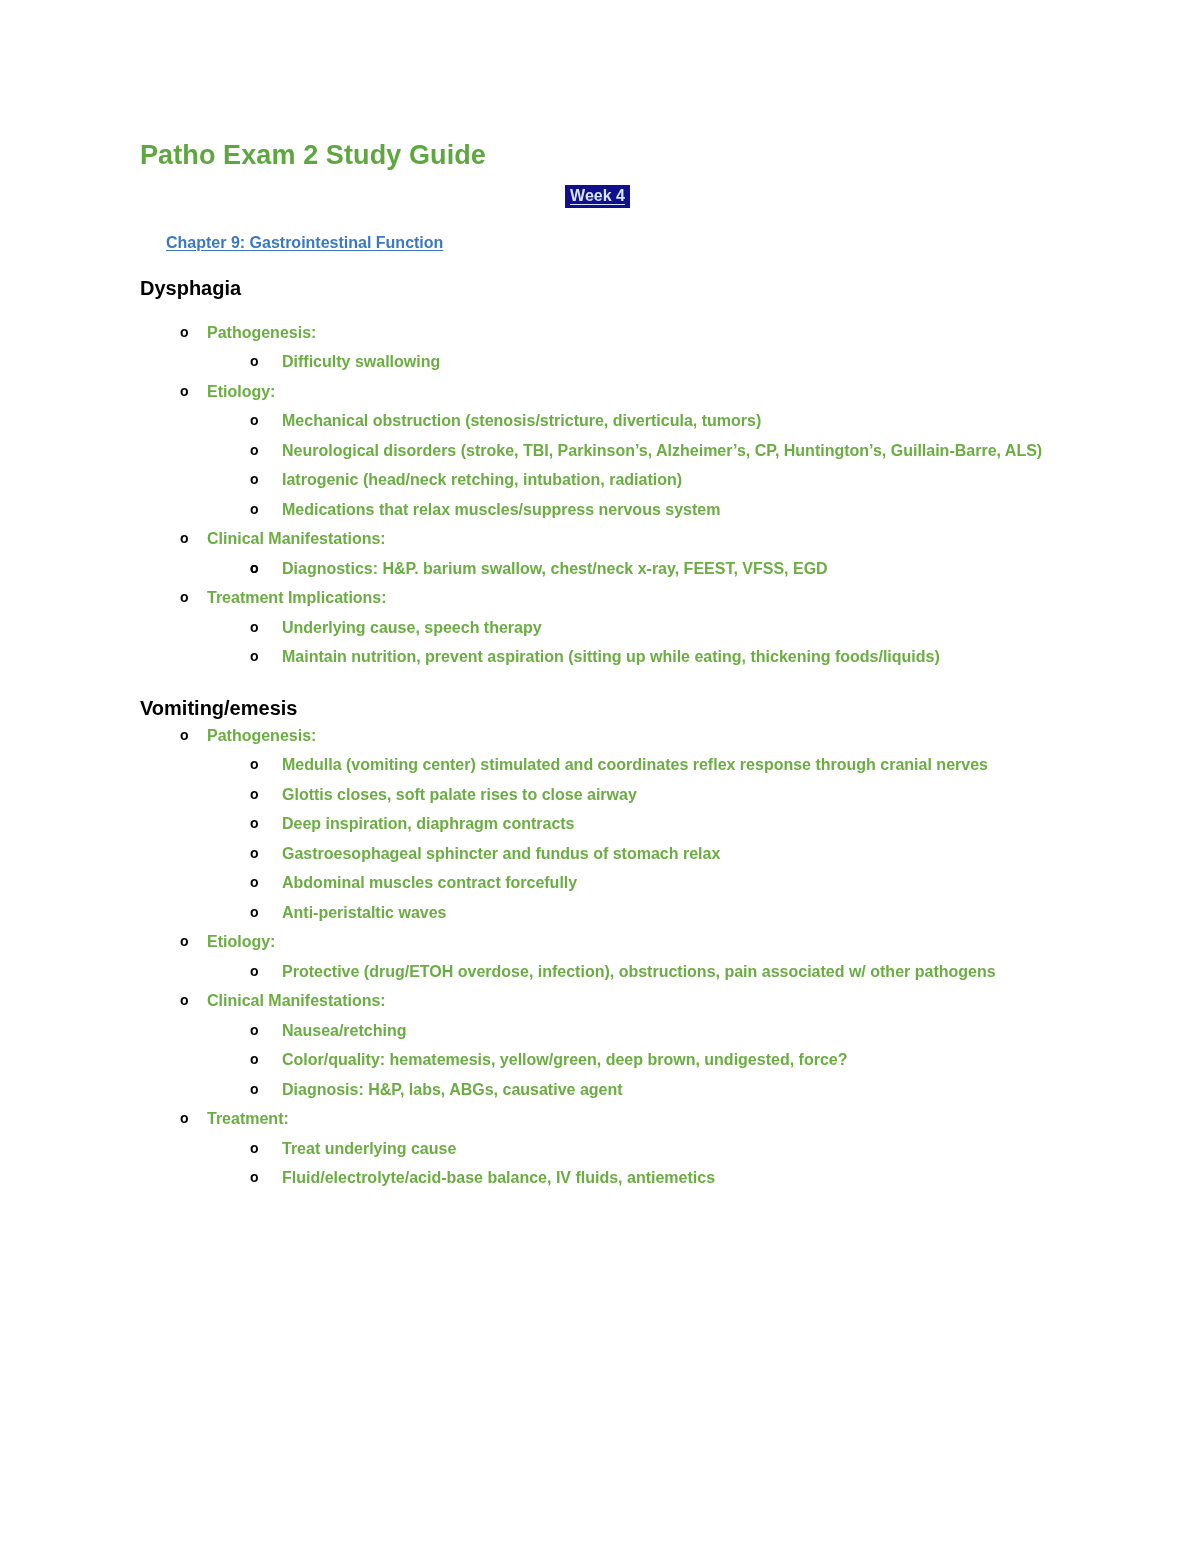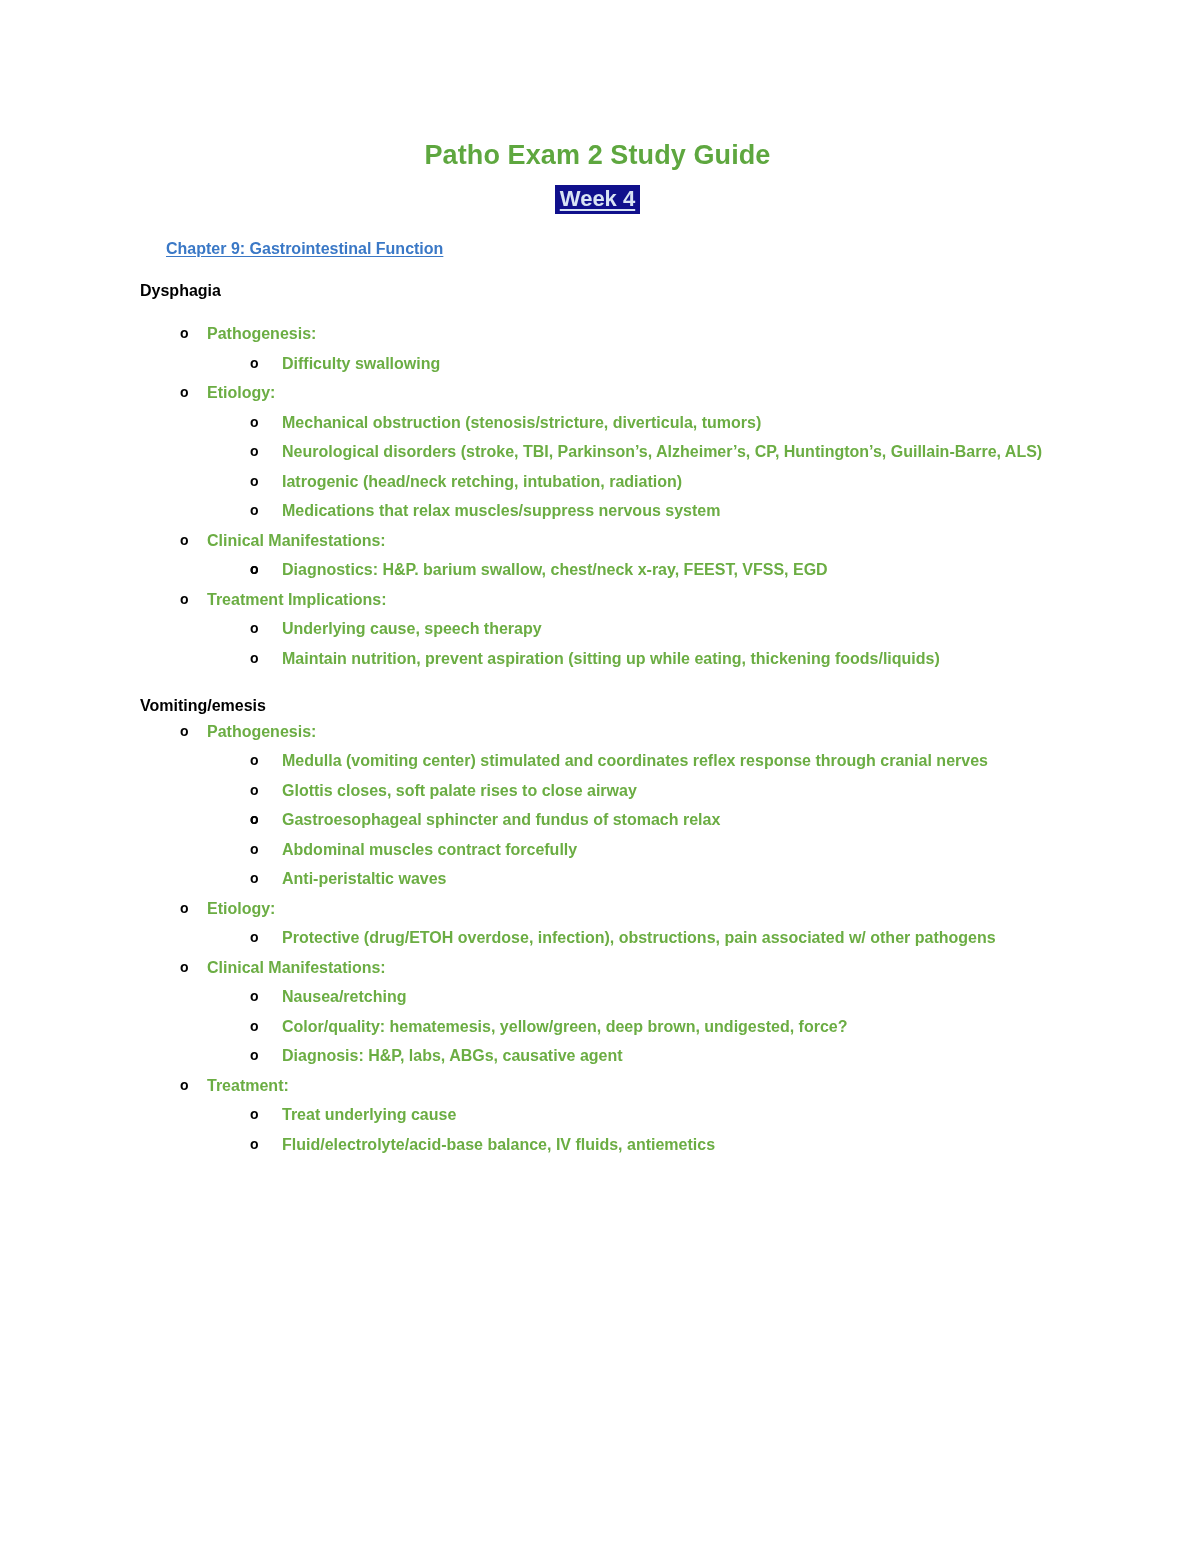--- a/index.html
+++ b/index.html
@@ -24,57 +24,57 @@
   }
   .content {
     position: absolute;
     left: 140px;
     top: 0;
     width: 915px;
   }
 
   
   .doc-title {
-    text-align: center;
+    text-align: left;
     font-size: 27px;
     font-weight: bold;
     color: #5EA73F;
     margin: 0;
     padding-top: 140px;
     line-height: 1.15;
     letter-spacing: 0.1px;
   }
   .subtitle-wrap {
     text-align: center;
     margin-top: 14px;
     line-height: 1.1;
   }
   .subtitle {
     display: inline-block;
-    font-size: 22px;
+    font-size: 16px;
     font-weight: bold;
     color: #D9E4F4;
     background: #10108C;
     text-decoration: underline;
     text-underline-offset: 3px;
     padding: 2px 5px 3px 5px;
   }
   .chapter-link {
     margin-top: 26px;
     font-size: 16px;
     font-weight: bold;
     color: #3A78C6;
     text-decoration: underline;
     text-underline-offset: 2px;
     display: inline-block;
     cursor: pointer;
     margin-left: 26px;
   }
   .section-heading {
-    font-size: 16px;
+    font-size: 20px;
     font-weight: bold;
     color: #000000;
     margin-top: 23px;
     margin-bottom: 0;
     line-height: 1.3;
   }
 
   
   .bullets {
     margin: 0;
@@ -193,20 +193,21 @@
           <li class="li lvl2">
             <span class="marker">o</span>
             <span class="li-text">Medulla (vomiting center) stimulated and coordinates reflex response through cranial nerves</span>
           </li>
           <li class="li lvl2">
             <span class="marker">o</span>
             <span class="li-text">Glottis closes, soft palate rises to close airway</span>
           </li>
           <li class="li lvl2">
             <span class="marker">o</span>
+            <span class="li-text">Deep inspiration, diaphragm contracts</span>
           </li>
           <li class="li lvl2">
             <span class="marker">o</span>
             <span class="li-text">Gastroesophageal sphincter and fundus of stomach relax</span>
           </li>
           <li class="li lvl2">
             <span class="marker">o</span>
             <span class="li-text">Abdominal muscles contract forcefully</span>
           </li>
           <li class="li lvl2">

